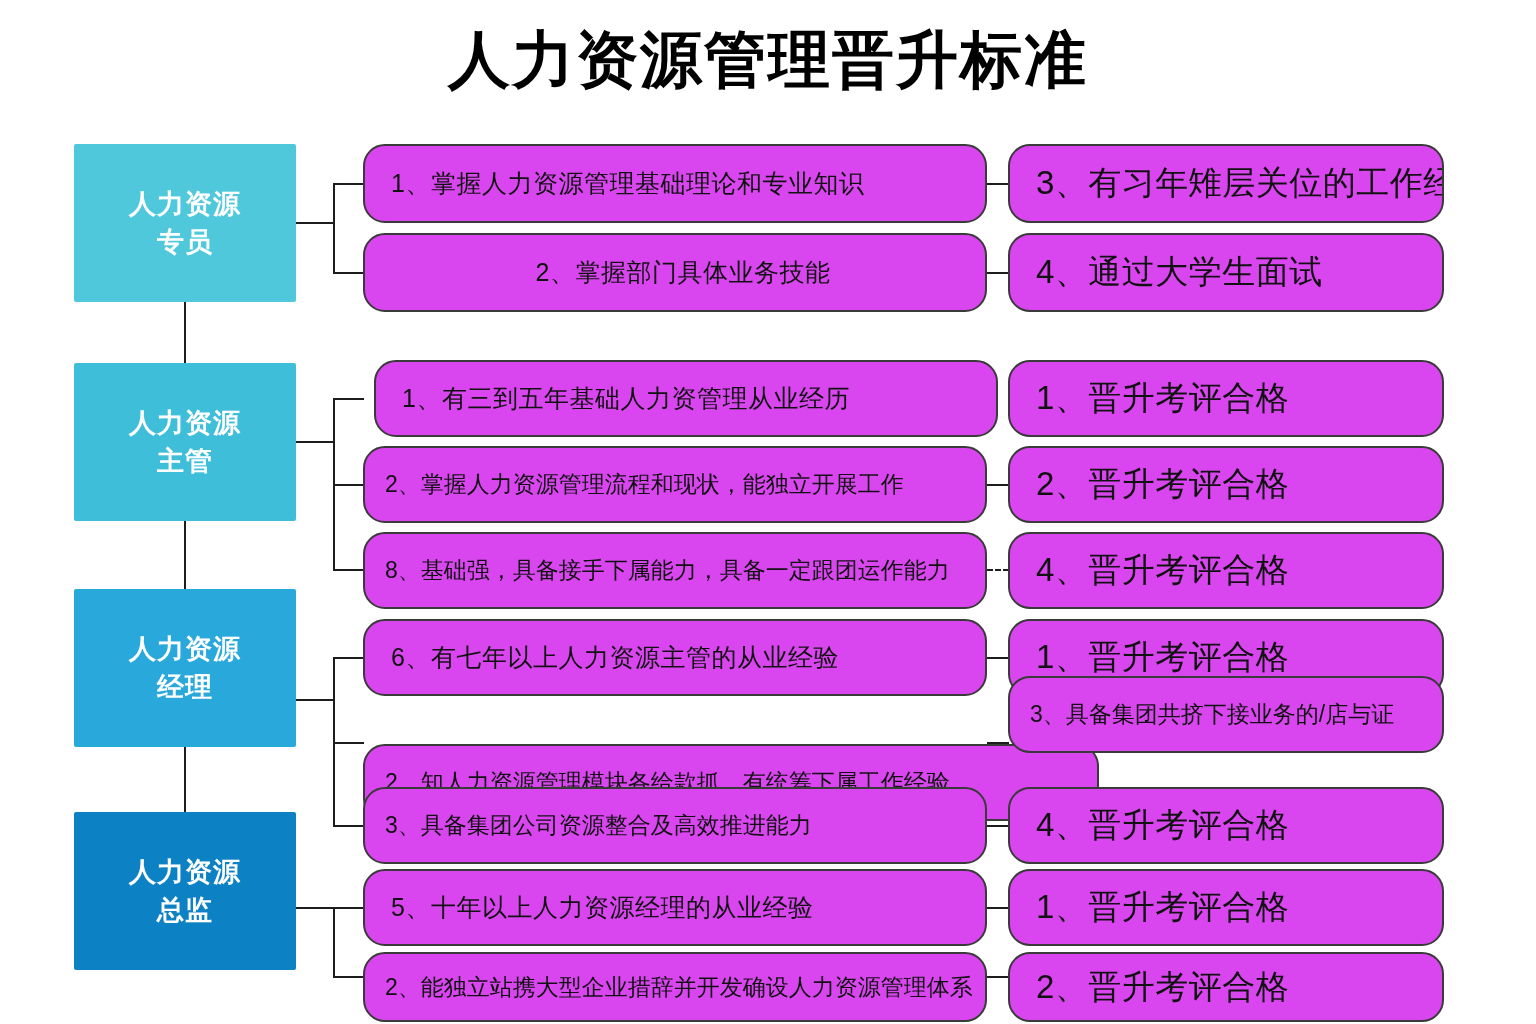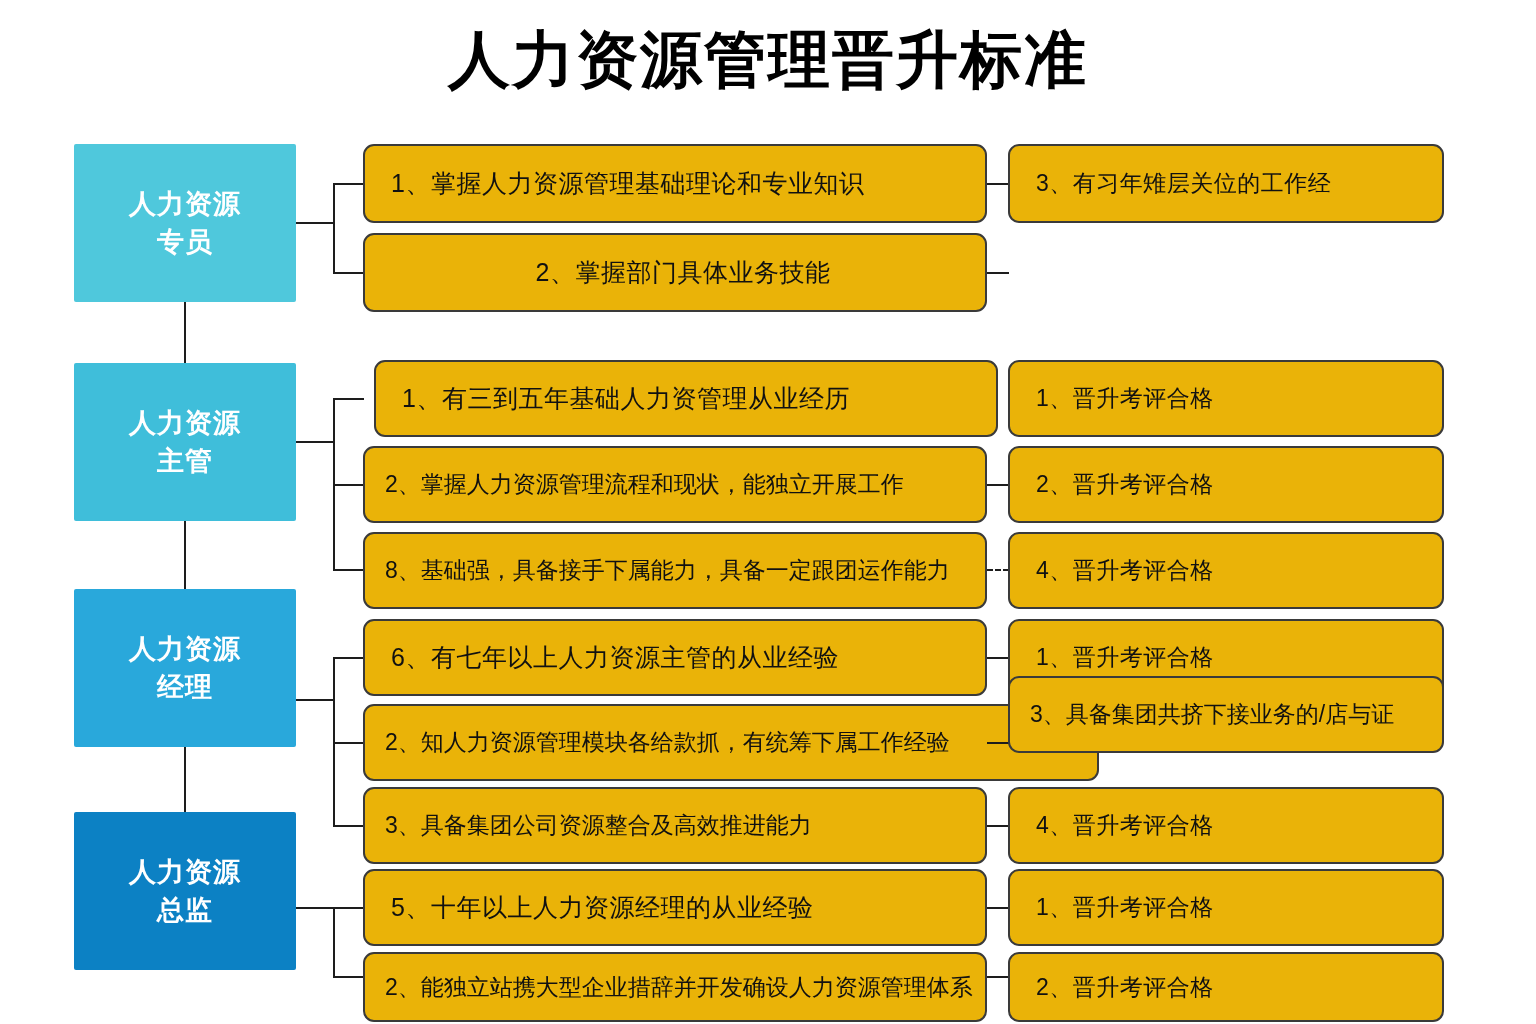--- a/index.html
+++ b/index.html
@@ -41,35 +41,35 @@
     letter-spacing:1px;
     box-sizing:border-box;
     padding:4px 6px;
   }
   .level span{display:block;white-space:pre-line;}
 
   
   .item{
     position:absolute;
     border:2px solid #3a3a3a;
-    border-radius:11px;
-    background:#eab308;
+    border-radius:22px;
+    background:#d946ef;
     box-sizing:border-box;
     display:flex;
     align-items:center;
     color:#111111;
     font-size:25px;
     letter-spacing:0.5px;
     padding-left:26px;
     padding-right:10px;
     white-space:nowrap;
     overflow:hidden;
   }
   .item.mid{font-size:25px;}
-  .item.right{font-size:23px;}
+  .item.right{font-size:33px;}
   .item.dense{font-size:23px;letter-spacing:0px;padding-left:20px;}
 
   
   .ln{position:absolute;background:#1d1d1d;}
   .ln.h{height:2px;}
   .ln.v{width:2px;}
   .ln.dash{
     background:none;
     border-top:2px dashed #1d1d1d;
     height:0;
@@ -114,20 +114,23 @@
   <div class="item mid" style="left: 363px; top: 233px; width: 624px; height: 79px; border-color: rgb(58, 58, 58); color: rgb(17, 17, 17); justify-content: center;">
     <span>2、掌握部门具体业务技能</span>
   </div>
 
   <div class="ln h" style="left: 987px; top: 183px; width: 22px; background: rgb(29, 29, 29);"></div>
   <div class="ln h" style="left: 987px; top: 272px; width: 22px; background: rgb(29, 29, 29);"></div>
 
   <div class="item right" style="left: 1008px; top: 144px; width: 436px; height: 79px; border-color: rgb(58, 58, 58); color: rgb(17, 17, 17);">
     <span>3、有习年雉层关位的工作经</span>
   </div>
+  <div class="item right" style="left: 1008px; top: 233px; width: 436px; height: 79px; border-color: rgb(58, 58, 58); color: rgb(17, 17, 17);">
+    <span>4、通过大学生面试</span>
+  </div>
 
   <div class="ln h" style="left: 296px; top: 441px; width: 38px; background: rgb(29, 29, 29);"></div>
   <div class="ln v" style="left: 333px; top: 398px; height: 172px; background: rgb(29, 29, 29);"></div>
   <div class="ln h" style="left: 333px; top: 398px; width: 31px; background: rgb(29, 29, 29);"></div>
   <div class="ln h" style="left: 333px; top: 484px; width: 31px; background: rgb(29, 29, 29);"></div>
   <div class="ln h" style="left: 333px; top: 569px; width: 31px; background: rgb(29, 29, 29);"></div>
 
   <div class="item mid" style="left: 363px; top: 360px; width: 624px; height: 77px; border-color: rgb(58, 58, 58); color: rgb(17, 17, 17); margin-left: 11px;">
     <span>1、有三到五年基础人力资管理从业经历</span>
   </div>
@@ -153,21 +156,21 @@
 
   <div class="ln h" style="left: 296px; top: 699px; width: 38px; background: rgb(29, 29, 29);"></div>
   <div class="ln v" style="left: 333px; top: 657px; height: 169px; background: rgb(29, 29, 29);"></div>
   <div class="ln h" style="left: 333px; top: 657px; width: 31px; background: rgb(29, 29, 29);"></div>
   <div class="ln h" style="left: 333px; top: 742px; width: 31px; background: rgb(29, 29, 29);"></div>
   <div class="ln h" style="left: 333px; top: 825px; width: 31px; background: rgb(29, 29, 29);"></div>
 
   <div class="item mid" style="left: 363px; top: 619px; width: 624px; height: 77px; border-color: rgb(58, 58, 58); color: rgb(17, 17, 17);">
     <span>6、有七年以上人力资源主管的从业经验</span>
   </div>
-  <div class="item mid dense" style="left: 363px; top: 704px; width: 736px; height: 77px; border-color: rgb(58, 58, 58); color: rgb(17, 17, 17);">
+  <div class="item mid dense" style="left: 363px; top: 744px; width: 736px; height: 77px; border-color: rgb(58, 58, 58); color: rgb(17, 17, 17);">
     <span>2、知人力资源管理模块各给款抓，有统筹下属工作经验</span>
   </div>
   <div class="item mid dense" style="left: 363px; top: 787px; width: 624px; height: 77px; border-color: rgb(58, 58, 58); color: rgb(17, 17, 17);">
     <span>3、具备集团公司资源整合及高效推进能力</span>
   </div>
 
   <div class="ln h" style="left: 987px; top: 657px; width: 22px; background: rgb(29, 29, 29);"></div>
   <div class="ln h" style="left: 987px; top: 742px; width: 22px; background: rgb(29, 29, 29);"></div>
   <div class="ln h" style="left: 987px; top: 825px; width: 22px; background: rgb(29, 29, 29);"></div>
 

